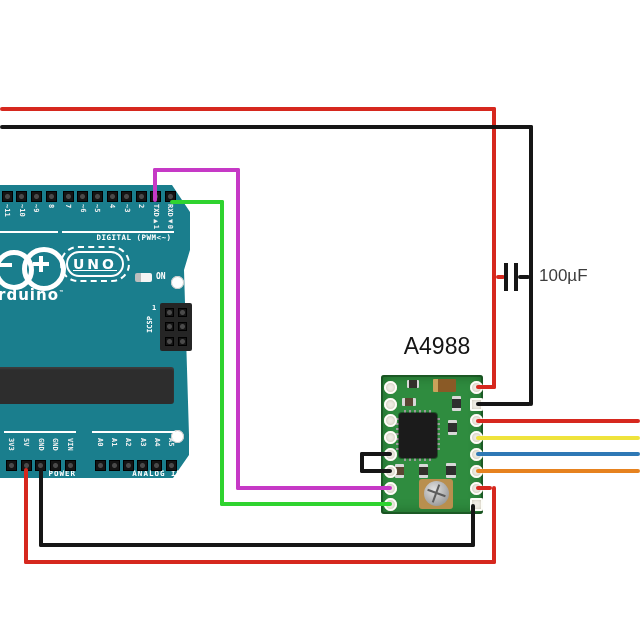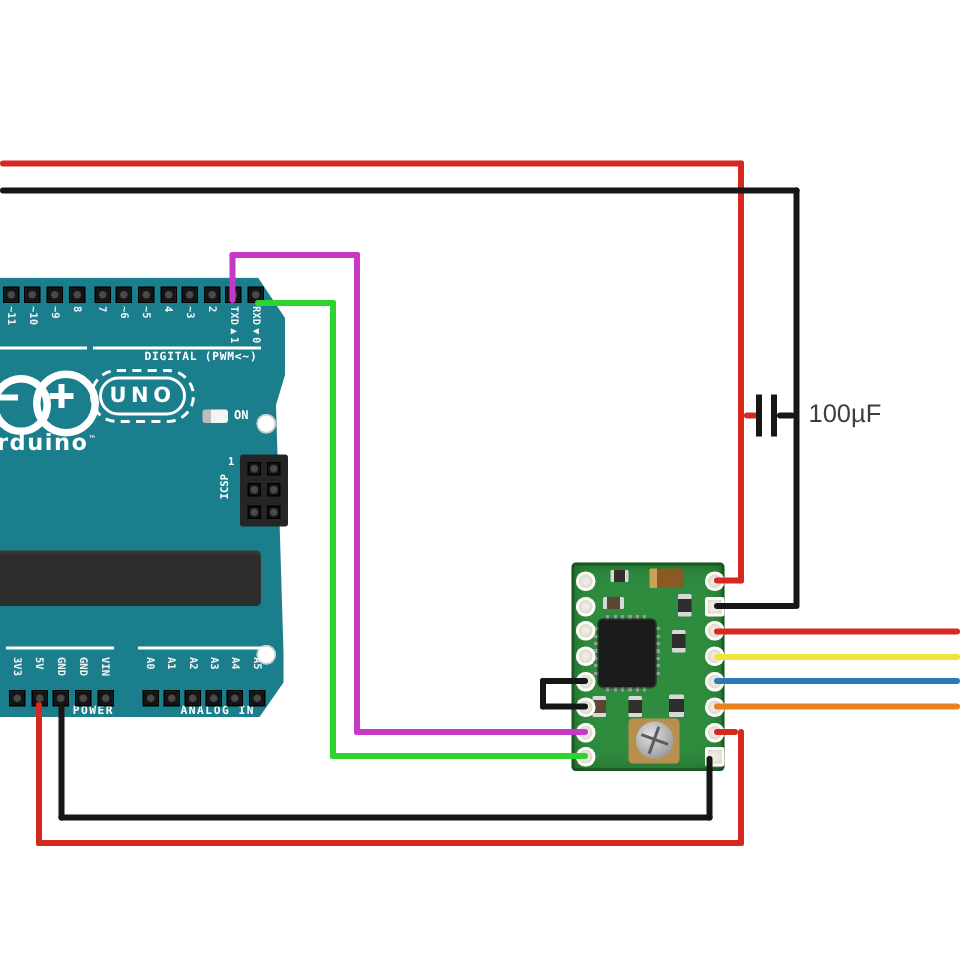--- a/index.html
+++ b/index.html
@@ -27,21 +27,21 @@
            letter-spacing:1px;z-index:3;margin-top:36px;}
   .hole{position:absolute;width:13px;height:13px;border-radius:50%;background:#fff;
         box-shadow:inset 0 0 0 1px #c9c9c9;z-index:3;}
   
   .ring{position:absolute;border:5px solid #fff;border-radius:50%;z-index:3;background:transparent;}
   .bar{position:absolute;background:#fff;z-index:3;}
   #uno-outer{position:absolute;left:60px;top:246px;width:70px;height:36px;border:2px dashed #fff;
              border-radius:20px;z-index:3;box-sizing:border-box;}
   #uno-inner{position:absolute;left:66px;top:251px;width:58px;height:26px;border:2px solid #fff;
              border-radius:14px;z-index:3;box-sizing:border-box;display:flex;align-items:center;
-             justify-content:center;font:bold 14px "DejaVu Sans",sans-serif;letter-spacing:3px;color:#fff;}
+             justify-content:center;font:bold 14px "DejaVu Sans",sans-serif;letter-spacing:3px;color:#fff;text-decoration:underline;}
   #brand{position:absolute;left:-2px;top:286px;font:bold 15px "DejaVu Sans",sans-serif;
          color:#fff;letter-spacing:1px;z-index:3;}
   #brand sup{font-size:5px;}
   #onled{position:absolute;left:135px;top:273px;width:17px;height:9px;border-radius:2px;
          background:linear-gradient(90deg,#bdbdbd 0 35%,#f4f4f4 35%);z-index:3;}
   #onlabel{position:absolute;left:156px;top:272px;font:bold 8px "DejaVu Sans Mono",monospace;
            color:#fff;z-index:3;}
   
   #icsp{position:absolute;left:160px;top:303px;width:32px;height:48px;background:#252525;
         border-radius:2px;z-index:3;display:grid;grid-template-columns:1fr 1fr;
@@ -227,21 +227,21 @@
         <div class="blab">GND</div>
         <div class="pin"></div>
       </div>
     <div class="cell bcell">
         <div class="blab">VIN</div>
         <div class="pin"></div>
       </div>
   </div>
 
   <div class="sline" style="left:92px;top:431px;width:83px;"></div>
-  <div class="caption" style="left:88px;top:433px;width:82px;text-align:right;">ANALOG IN</div>
+  <div class="caption" style="left:100px;top:433px;width:82px;text-align:right;">ANALOG IN</div>
   <div class="cellrow ana" style="left:93px;top:438px;">
     <div class="cell bcell">
         <div class="blab">A0</div>
         <div class="pin"></div>
       </div>
     <div class="cell bcell">
         <div class="blab">A1</div>
         <div class="pin"></div>
       </div>
     <div class="cell bcell">
@@ -255,20 +255,21 @@
     <div class="cell bcell">
         <div class="blab">A4</div>
         <div class="pin"></div>
       </div>
     <div class="cell bcell">
         <div class="blab">A5</div>
         <div class="pin"></div>
       </div>
   </div>
 
+  <div id="a4988label">A4988</div>
   <div id="pcb" style="background-color: rgb(47, 140, 63);"></div>
 
   <div class="padr" style="left:384px;top:381px;"></div>
   <div class="padr" style="left:384px;top:398px;"></div>
   <div class="padr" style="left:384px;top:414px;"></div>
   <div class="padr" style="left:384px;top:431px;"></div>
   <div class="padr" style="left:384px;top:448px;"></div>
   <div class="padr" style="left:384px;top:465px;"></div>
   <div class="padr" style="left:384px;top:482px;"></div>
   <div class="padr" style="left:384px;top:498px;"></div>

